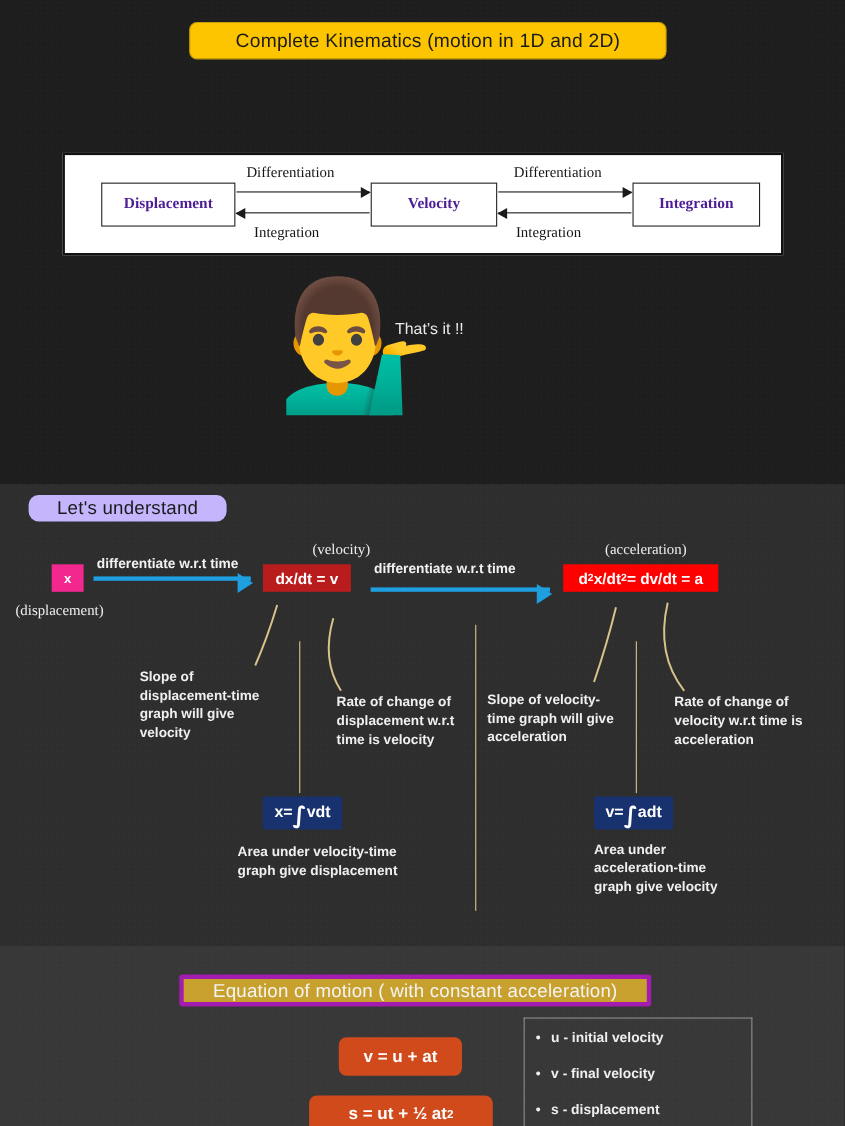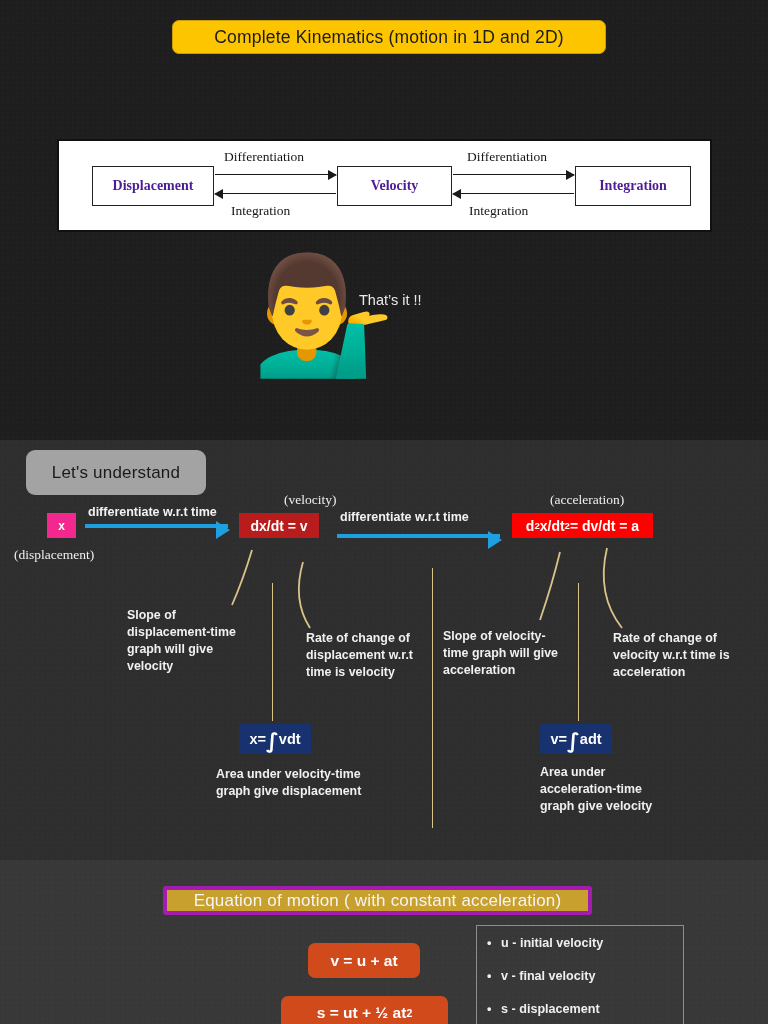--- a/index.html
+++ b/index.html
@@ -49,22 +49,22 @@
     letter-spacing: 0.2px;
   }
   #main-title {
     left: 172px; top: 20px; width: 434px; height: 34px;
     background: #fdc500;
     color: #1b1b1b;
     font-size: 17.5px;
     border: 1px solid #c99e05;
   }
   #lets-understand {
-    left: 26px; top: 450px; width: 180px; height: 45px;
-    background: #a3a3a3;
+    left: 26px; top: 450px; width: 180px; height: 24px;
+    background: #c4b5fd;
     color: #1b1b1b;
     font-size: 17px;
     border-radius: 9px;
   }
   #eom-title {
     left: 163px; top: 886px; width: 429px; height: 29px;
     background: #c8a02e;
     color: #f4f4f4;
     font-size: 17px;
     border: 4px solid #a21caf;

